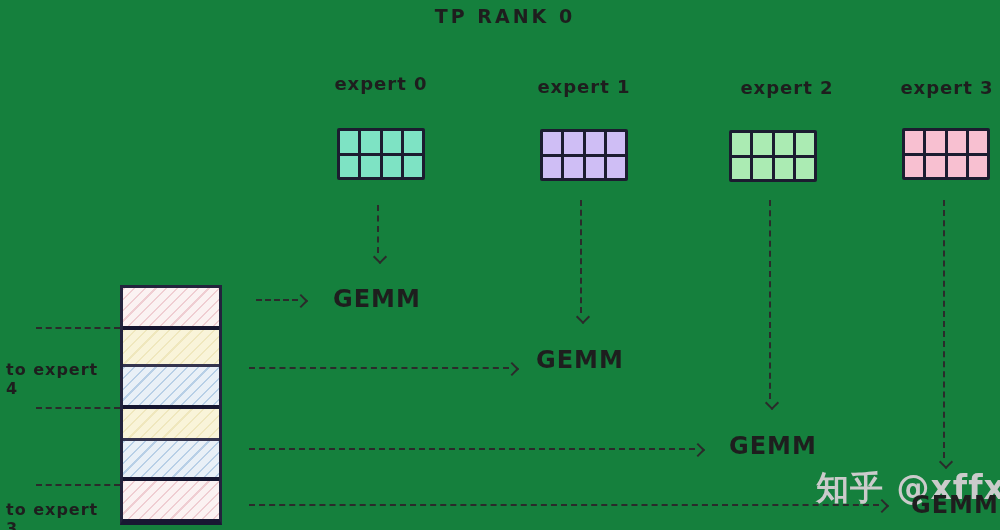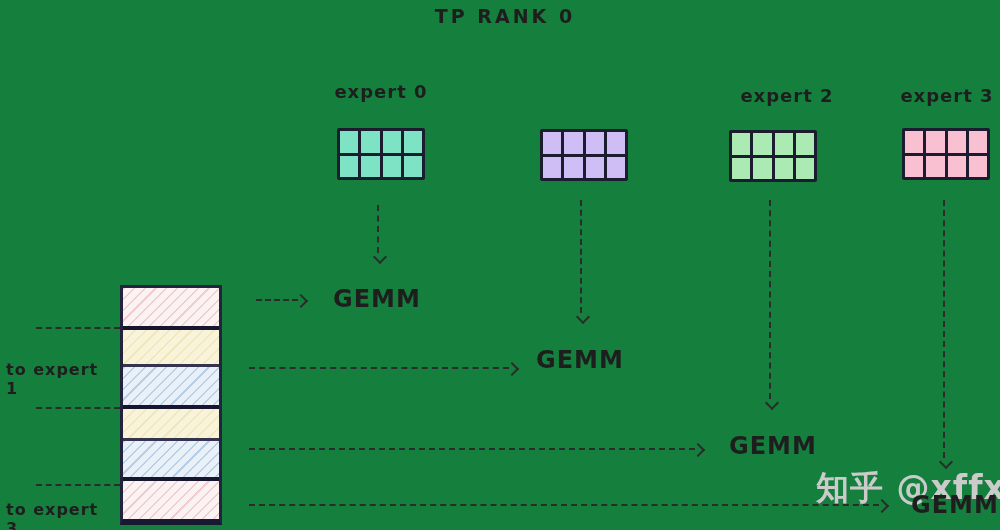--- a/index.html
+++ b/index.html
@@ -4,21 +4,21 @@
 <style>
   html,body{margin:0;padding:0;background:#ffffff;}
   #canvas{
     position:relative;width:1000px;height:530px;background:#15803d;overflow:hidden;
     font-family:"DejaVu Sans","Liberation Sans",sans-serif;color:#1e1e1e;
   }
   .abs{position:absolute;}
   
   .title{left:395px;top:5px;width:220px;text-align:center;font-size:19px;font-weight:600;letter-spacing:3px;}
   
-  .expert-label{width:110px;text-align:center;font-size:18px;font-weight:600;letter-spacing:1px;margin-top:8px;}
+  .expert-label{width:110px;text-align:center;font-size:18px;font-weight:600;letter-spacing:1px;}
   .el0{left:326px;top:73px;} .el1{left:529px;top:76px;} .el2{left:732px;top:77px;} .el3{left:892px;top:77px;}
   
   .wgrid{
     display:grid;grid-template-columns:repeat(4,1fr);grid-template-rows:repeat(2,1fr);
     gap:3px;background:#1c1c30;border:3px solid #1c1c30;border-radius:2px;
     width:88px;height:52px;box-sizing:border-box;
   }
   .wgrid .cell{background:var(--cell);}
   .wg0{left:337px;top:128px;} .wg1{left:540px;top:129px;} .wg2{left:729px;top:130px;} .wg3{left:902px;top:128px;}
   
@@ -71,20 +71,21 @@
   .watermark{left:816px;top:466px;font-size:33px;font-weight:700;letter-spacing:1px;color:#cbcbcb;z-index:2;white-space:nowrap;}
 </style>
 </head>
 <body>
 
 <div id="canvas">
 
   <div class="abs title">TP RANK 0</div>
 
   <div class="abs expert-label el0">expert 0</div>
+  <div class="abs expert-label el1">expert 1</div>
   <div class="abs expert-label el2">expert 2</div>
   <div class="abs expert-label el3">expert 3</div>
 
   <div class="abs wgrid wg0" style="--cell: #7ee3c4;">
       <div class="cell"></div>
       <div class="cell"></div>
       <div class="cell"></div>
       <div class="cell"></div>
       <div class="cell"></div>
       <div class="cell"></div>
@@ -139,21 +140,21 @@
 
   <div class="abs stack">
     <div class="trow r0 row-pink sep-heavy"></div>
     <div class="trow r1 row-yellow sep-light"></div>
     <div class="trow r2 row-blue sep-heavy"></div>
     <div class="trow r3 row-yellow sep-light"></div>
     <div class="trow r4 row-blue sep-heavy"></div>
     <div class="trow r5 row-pink"></div>
   </div>
 
-  <div class="abs to-label tl1">to expert 1</div>
+  <div class="abs to-label tl1">to expert 4</div>
   <div class="abs to-label tl3">to expert 3</div>
 
   <div class="abs divider d0"></div>
   <div class="abs divider d1"></div>
   <div class="abs divider d2"></div>
 
   <div class="abs watermark">知乎 @xffxff</div>
 
 </div>
 

